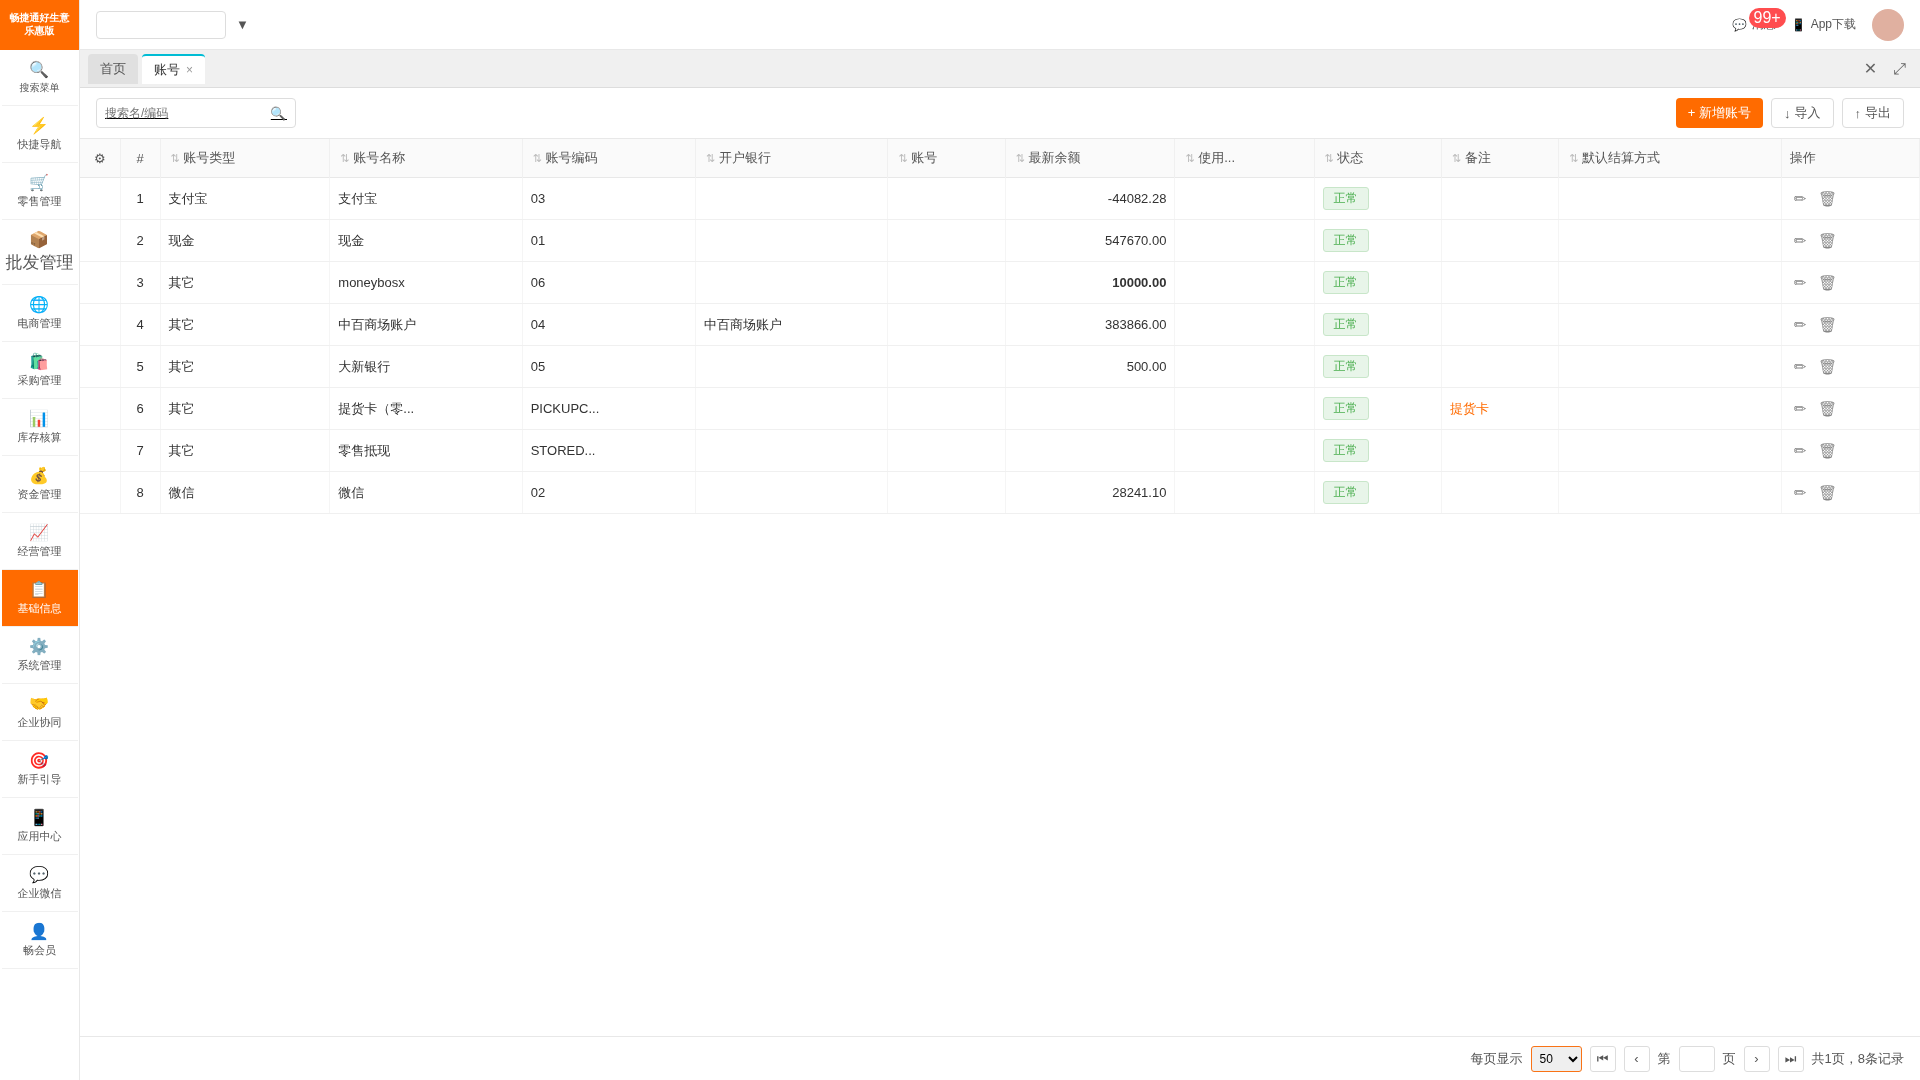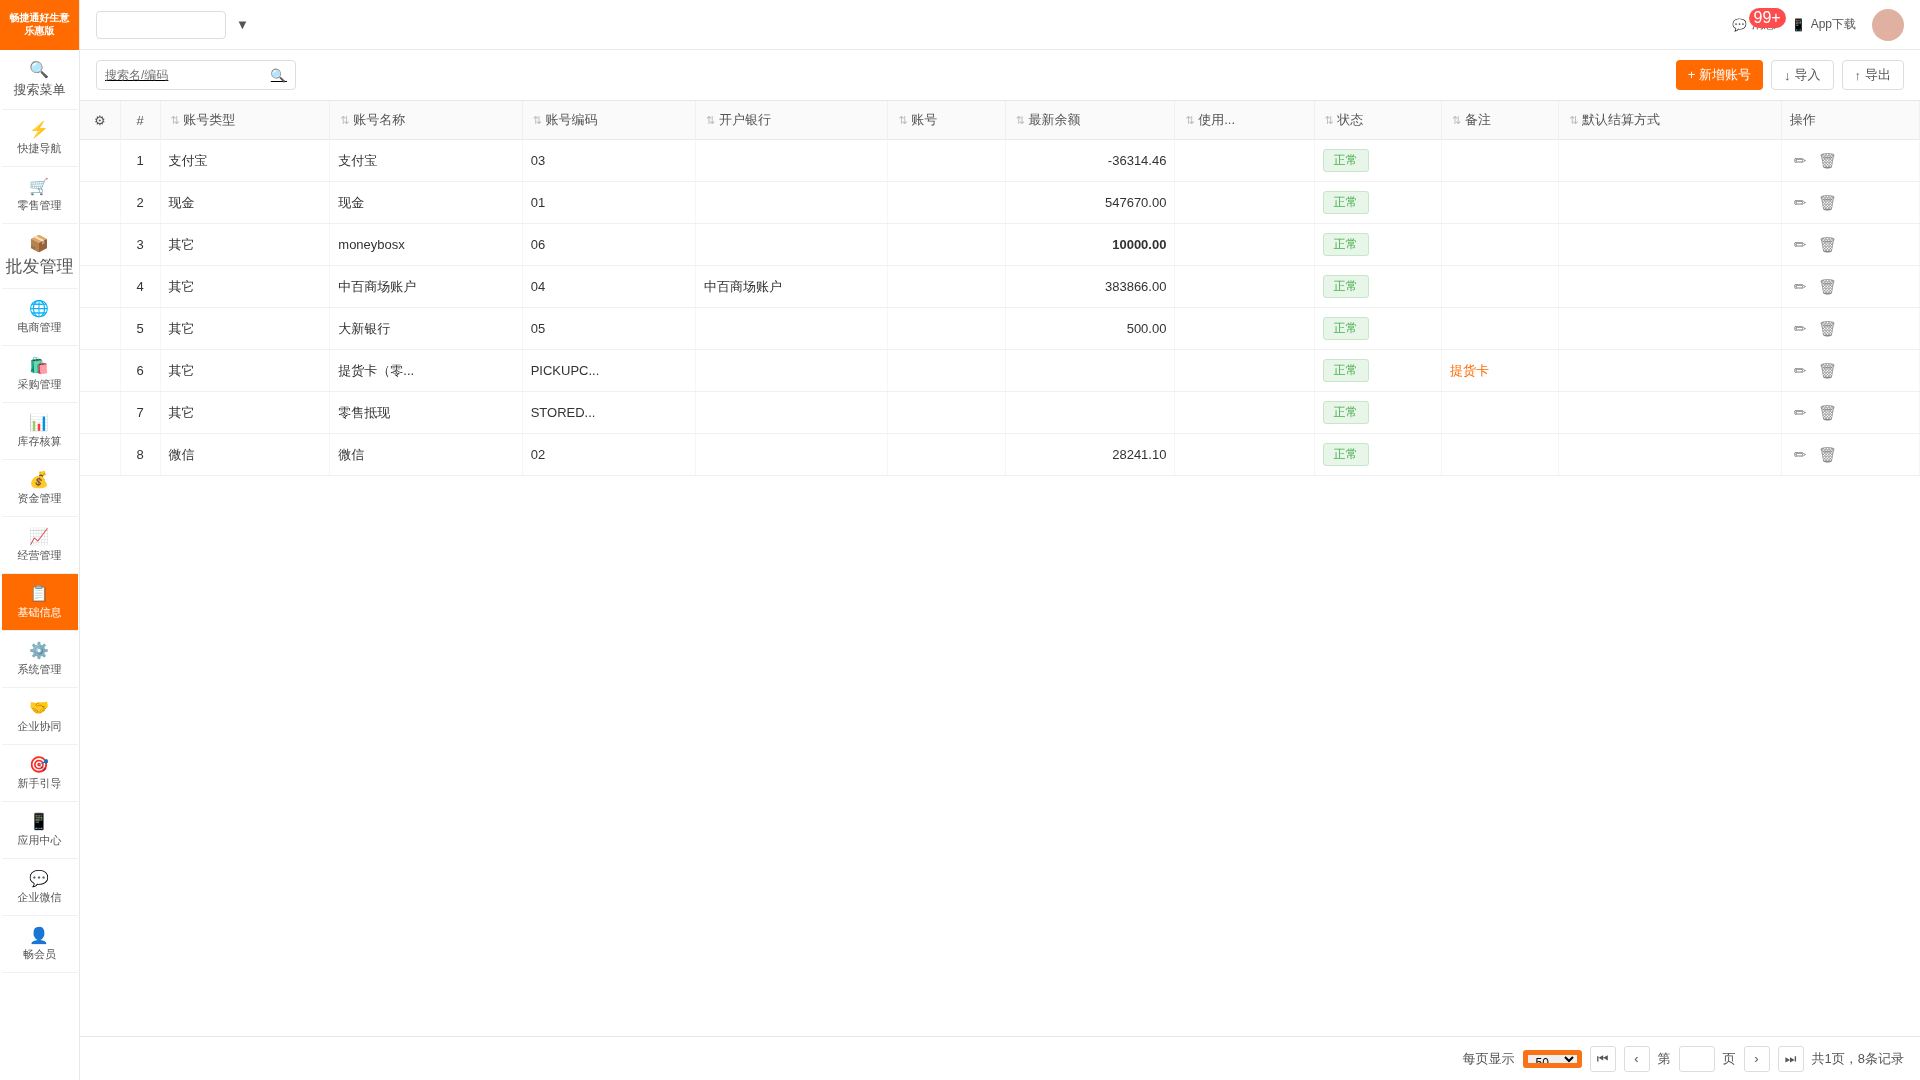--- a/index.html
+++ b/index.html
@@ -252,22 +252,22 @@
       display: flex;
       align-items: center;
       justify-content: flex-end;
       padding: 0 16px;
       gap: 8px;
       font-size: 13px;
       color: #555;
       flex-shrink: 0;
     }
     .pagination select {
-      height: 18px;
-      border: 5px solid #f97316;
+      height: 26px;
+      border: 1px solid #f97316;
       border-radius: 3px;
       padding: 0 4px;
       font-size: 12px;
       outline: none;
     }
     .pagination-btn {
       width: 26px;
       height: 26px;
       border: 1px solid #ddd;
       background: #fff;
@@ -294,21 +294,21 @@
 <body>
 
 <div class="sidebar">
   <div class="sidebar-logo">
     <span style="font-size:10px;line-height:1.2;">畅捷通好生意</span>
     <span style="font-size:10px;">乐惠版</span>
   </div>
   <div id="sidebar-items-container">
       <div class="sidebar-item">
         <div class="sidebar-item-icon">🔍</div>
-        <div style="font-size:13px;">搜索菜单</div>
+        <div style="font-size:10px;">搜索菜单</div>
       </div>
       <div class="sidebar-item">
         <div class="sidebar-item-icon">⚡</div>
         <div style="font-size:11px;">快捷导航</div>
       </div>
       <div class="sidebar-item">
         <div class="sidebar-item-icon">🛒</div>
         <div style="font-size:11px;">零售管理</div>
       </div>
       <div class="sidebar-item">
@@ -382,20 +382,35 @@
         <span class="badge">99+</span>
       </div>
       <div class="topbar-app">
         <span>📱</span>
         <span>App下载</span>
       </div>
       <div class="topbar-avatar" style="background: #e0b0a0;"></div>
     </div>
   </div>
 
+  <div class="tabbar">
+    <div id="tabs-container" style="display:flex;gap:4px;align-items:center;">
+        <div class="tab">
+          <span>首页</span>
+        </div>
+        <div class="tab active">
+          <span>账号</span>
+          <span class="tab-close">×</span>
+        </div>
+      </div>
+    <div class="tabbar-actions">
+      <button class="tabbar-btn">✕</button>
+      <button class="tabbar-btn">⤢</button>
+    </div>
+  </div>
 
   <div class="content">
 
     <div class="toolbar">
       <div class="toolbar-left">
         <div class="search-box">
           <input type="text" placeholder="搜索名/编码" style="">
           <span style="color:#ccc;cursor:pointer;">🔍</span>
         </div>
       </div>
@@ -433,21 +448,21 @@
         </thead>
         <tbody id="table-body">
             <tr>
               <td></td>
               <td>1</td>
               <td>支付宝</td>
               <td>支付宝</td>
               <td>03</td>
               <td></td>
               <td></td>
-              <td style="text-align: right;">-36314.46</td>
+              <td style="text-align: right;">-44082.28</td>
               <td></td>
               <td><span class="status-badge">正常</span></td>
               <td></td>
               <td></td>
               <td>
     <button class="action-btn" title="编辑">✏</button>
     <button class="action-btn" title="删除">🗑</button>
   </td>
             </tr>
             <tr>

